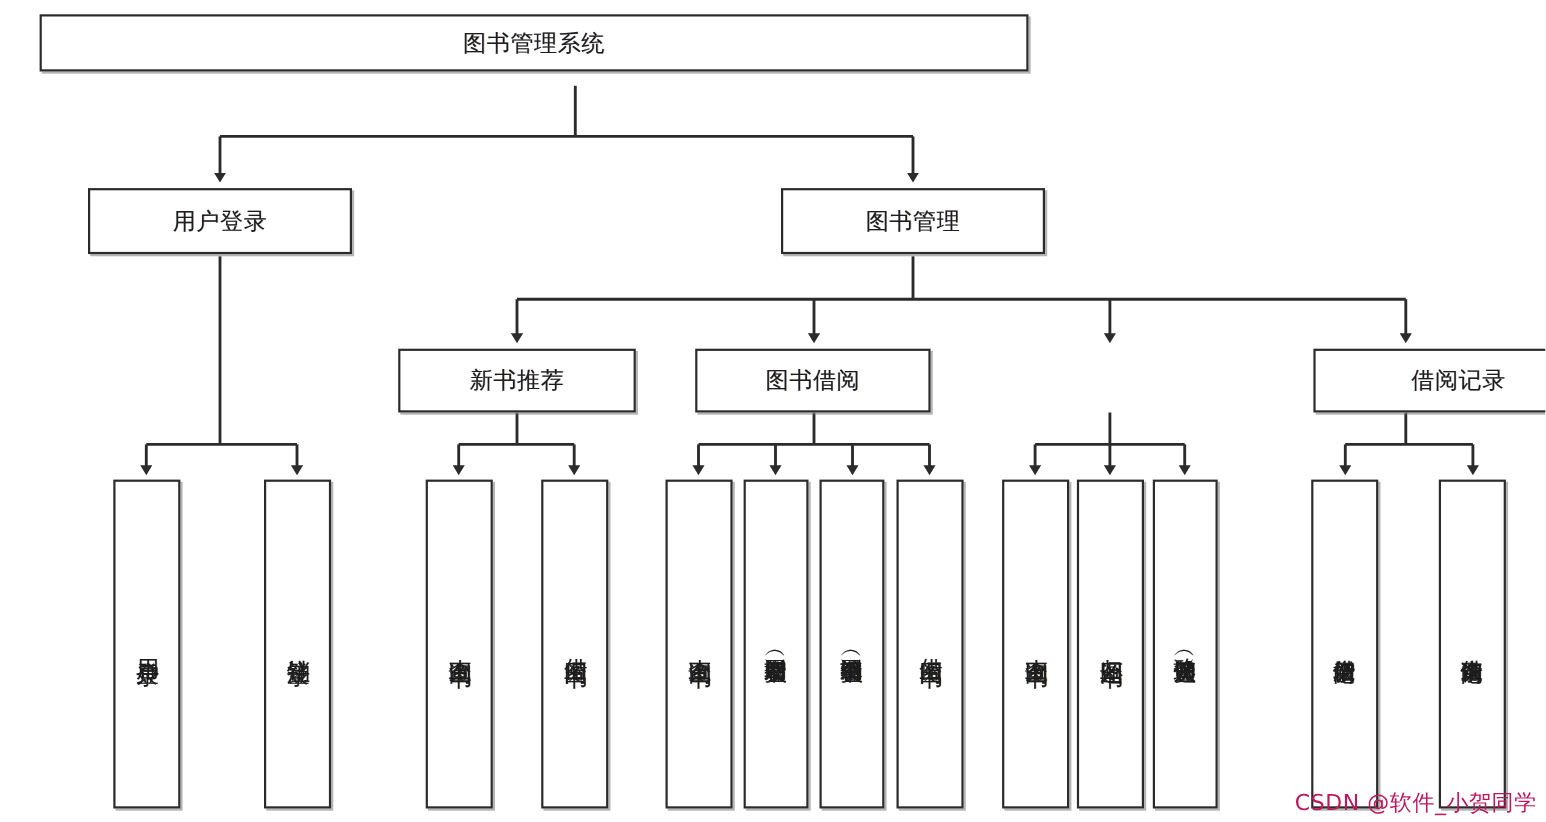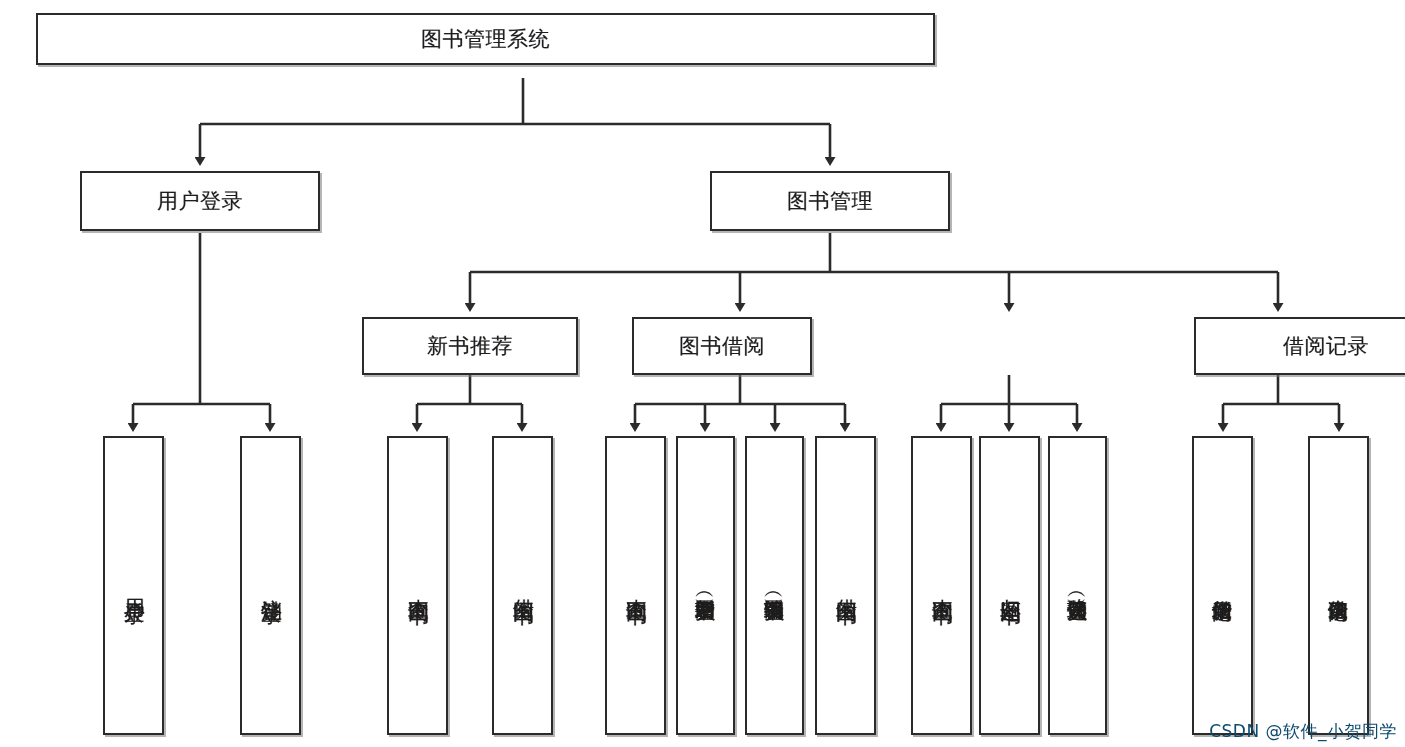--- a/index.html
+++ b/index.html
@@ -62,22 +62,22 @@
     font-size:20px;
     line-height:1.30;
     letter-spacing:0.5px;
   }
 
   
   #watermark{
     position:absolute;
     right:8px;
     bottom:4px;
-    font-size:17px;
-    color:#0c4a6e;
+    font-size:20px;
+    color:#be185d;
     letter-spacing:0.5px;
     white-space:nowrap;
     user-select:none;
     margin-left:38px;
   }
 </style>
 </head>
 <body>
 
 <div id="canvas">
@@ -141,21 +141,21 @@
   </div>
 
   <div class="node horiz" style="left:362px; top:317px; width:216px; height:58px;">
     <span class="label">新书推荐</span>
   </div>
 
   <div class="node horiz" style="left:710px; top:171px; width:240px; height:60px;">
     <span class="label">图书管理</span>
   </div>
 
-  <div class="node horiz" style="left:632px; top:317px; width:180px; height:58px;">
+  <div class="node horiz" style="left:632px; top:317px; width:214px; height:58px;">
     <span class="label">图书借阅</span>
   </div>
 
 
   <div class="node horiz" style="left:1194px; top:317px; width:216px; height:58px;padding-left:48px;">
     <span class="label">借阅记录</span>
   </div>
 
   <div class="node vert" style="left:103px; top:436px; width:61px; height:299px;">
     <span class="label">用户登录</span>

